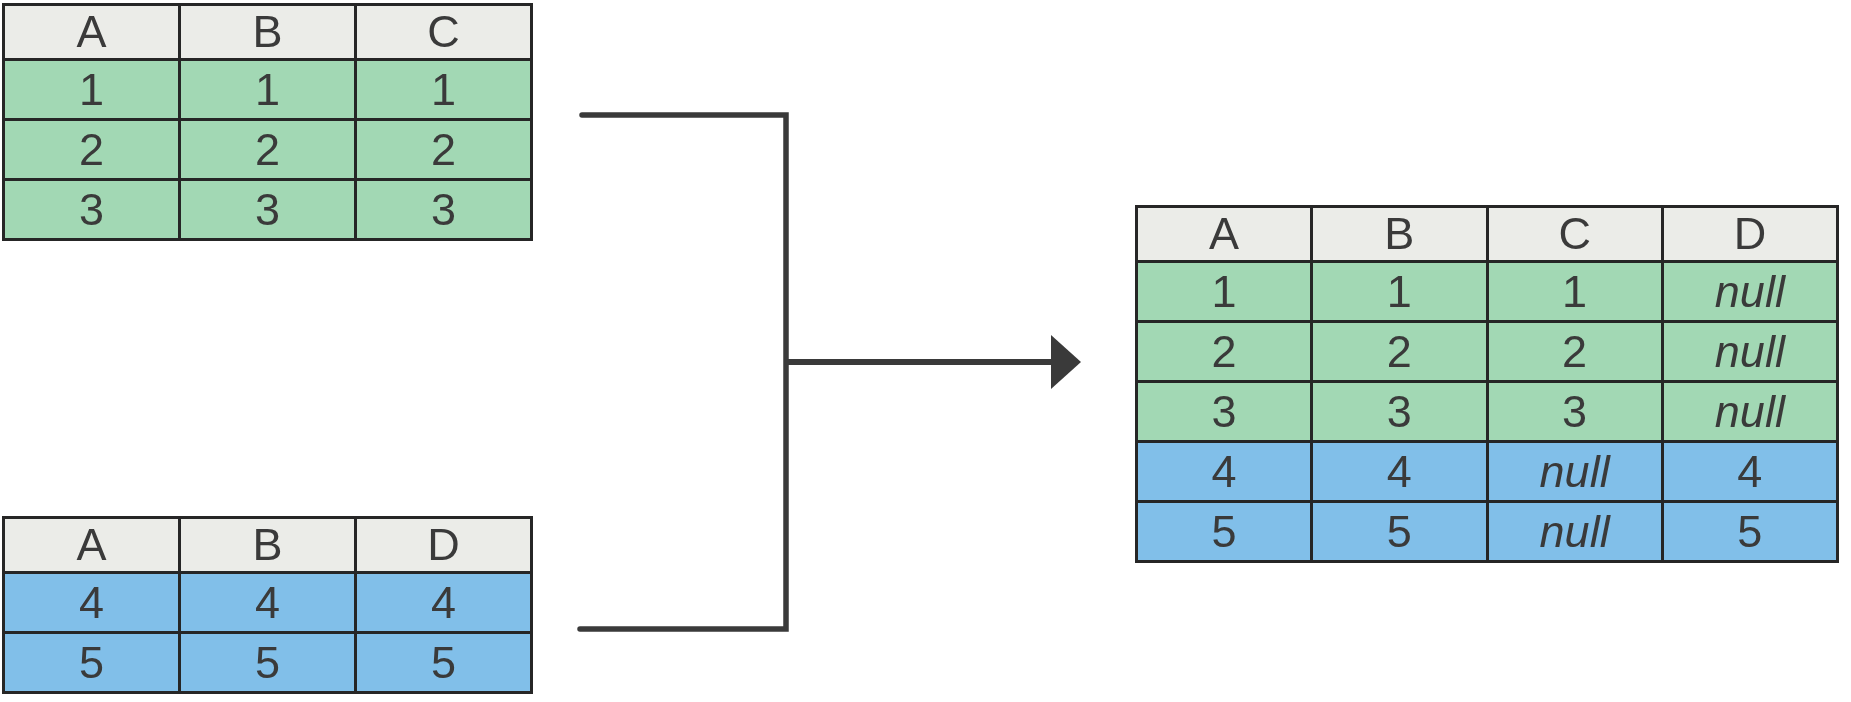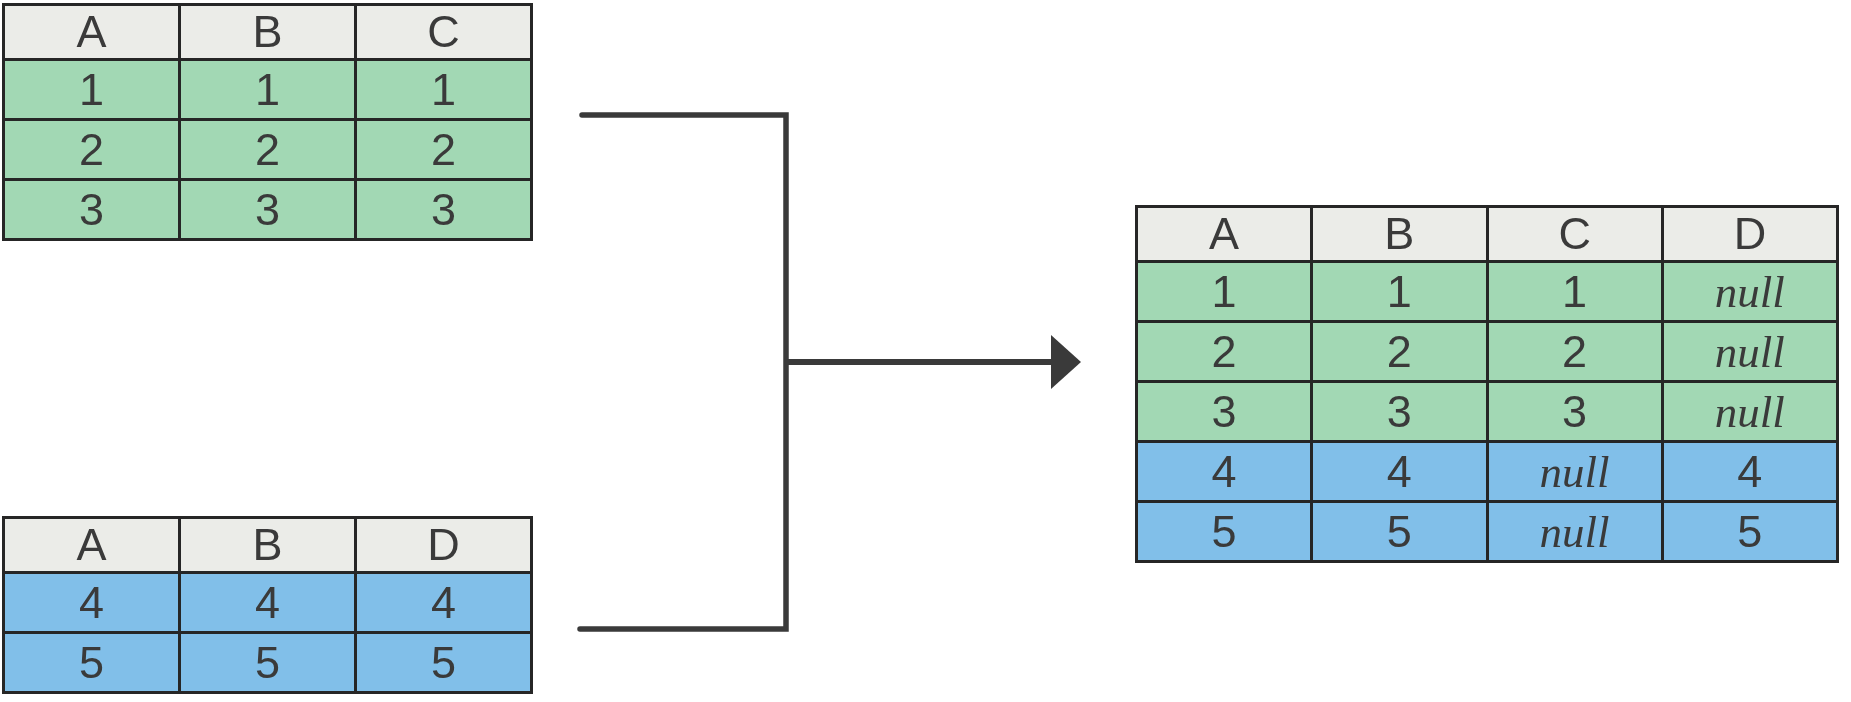--- a/index.html
+++ b/index.html
@@ -33,21 +33,21 @@
     padding:0;
     overflow:hidden;
   }
   .data-table th{
     background:var(--header-bg);
     height:50px;
   }
   .data-table td{height:57px;}
   tr.row-green td{background:var(--green-row-bg);}
   tr.row-blue td{background:var(--blue-row-bg);}
-  td.null-value{font-style:italic;font-family:Liberation Serif, serif;}
+  td.null-value{font-style:italic;}
   #table-source-top{left:2px;top:3px;width:531px;}
   #table-source-bottom{left:2px;top:516px;width:531px;}
   #table-result{left:1135px;top:205px;width:704px;}
   #connector-svg{position:absolute;left:0;top:0;pointer-events:none;}
 </style>
 </head>
 <body>
 
 <table class="data-table" id="table-source-top">
   <thead>

